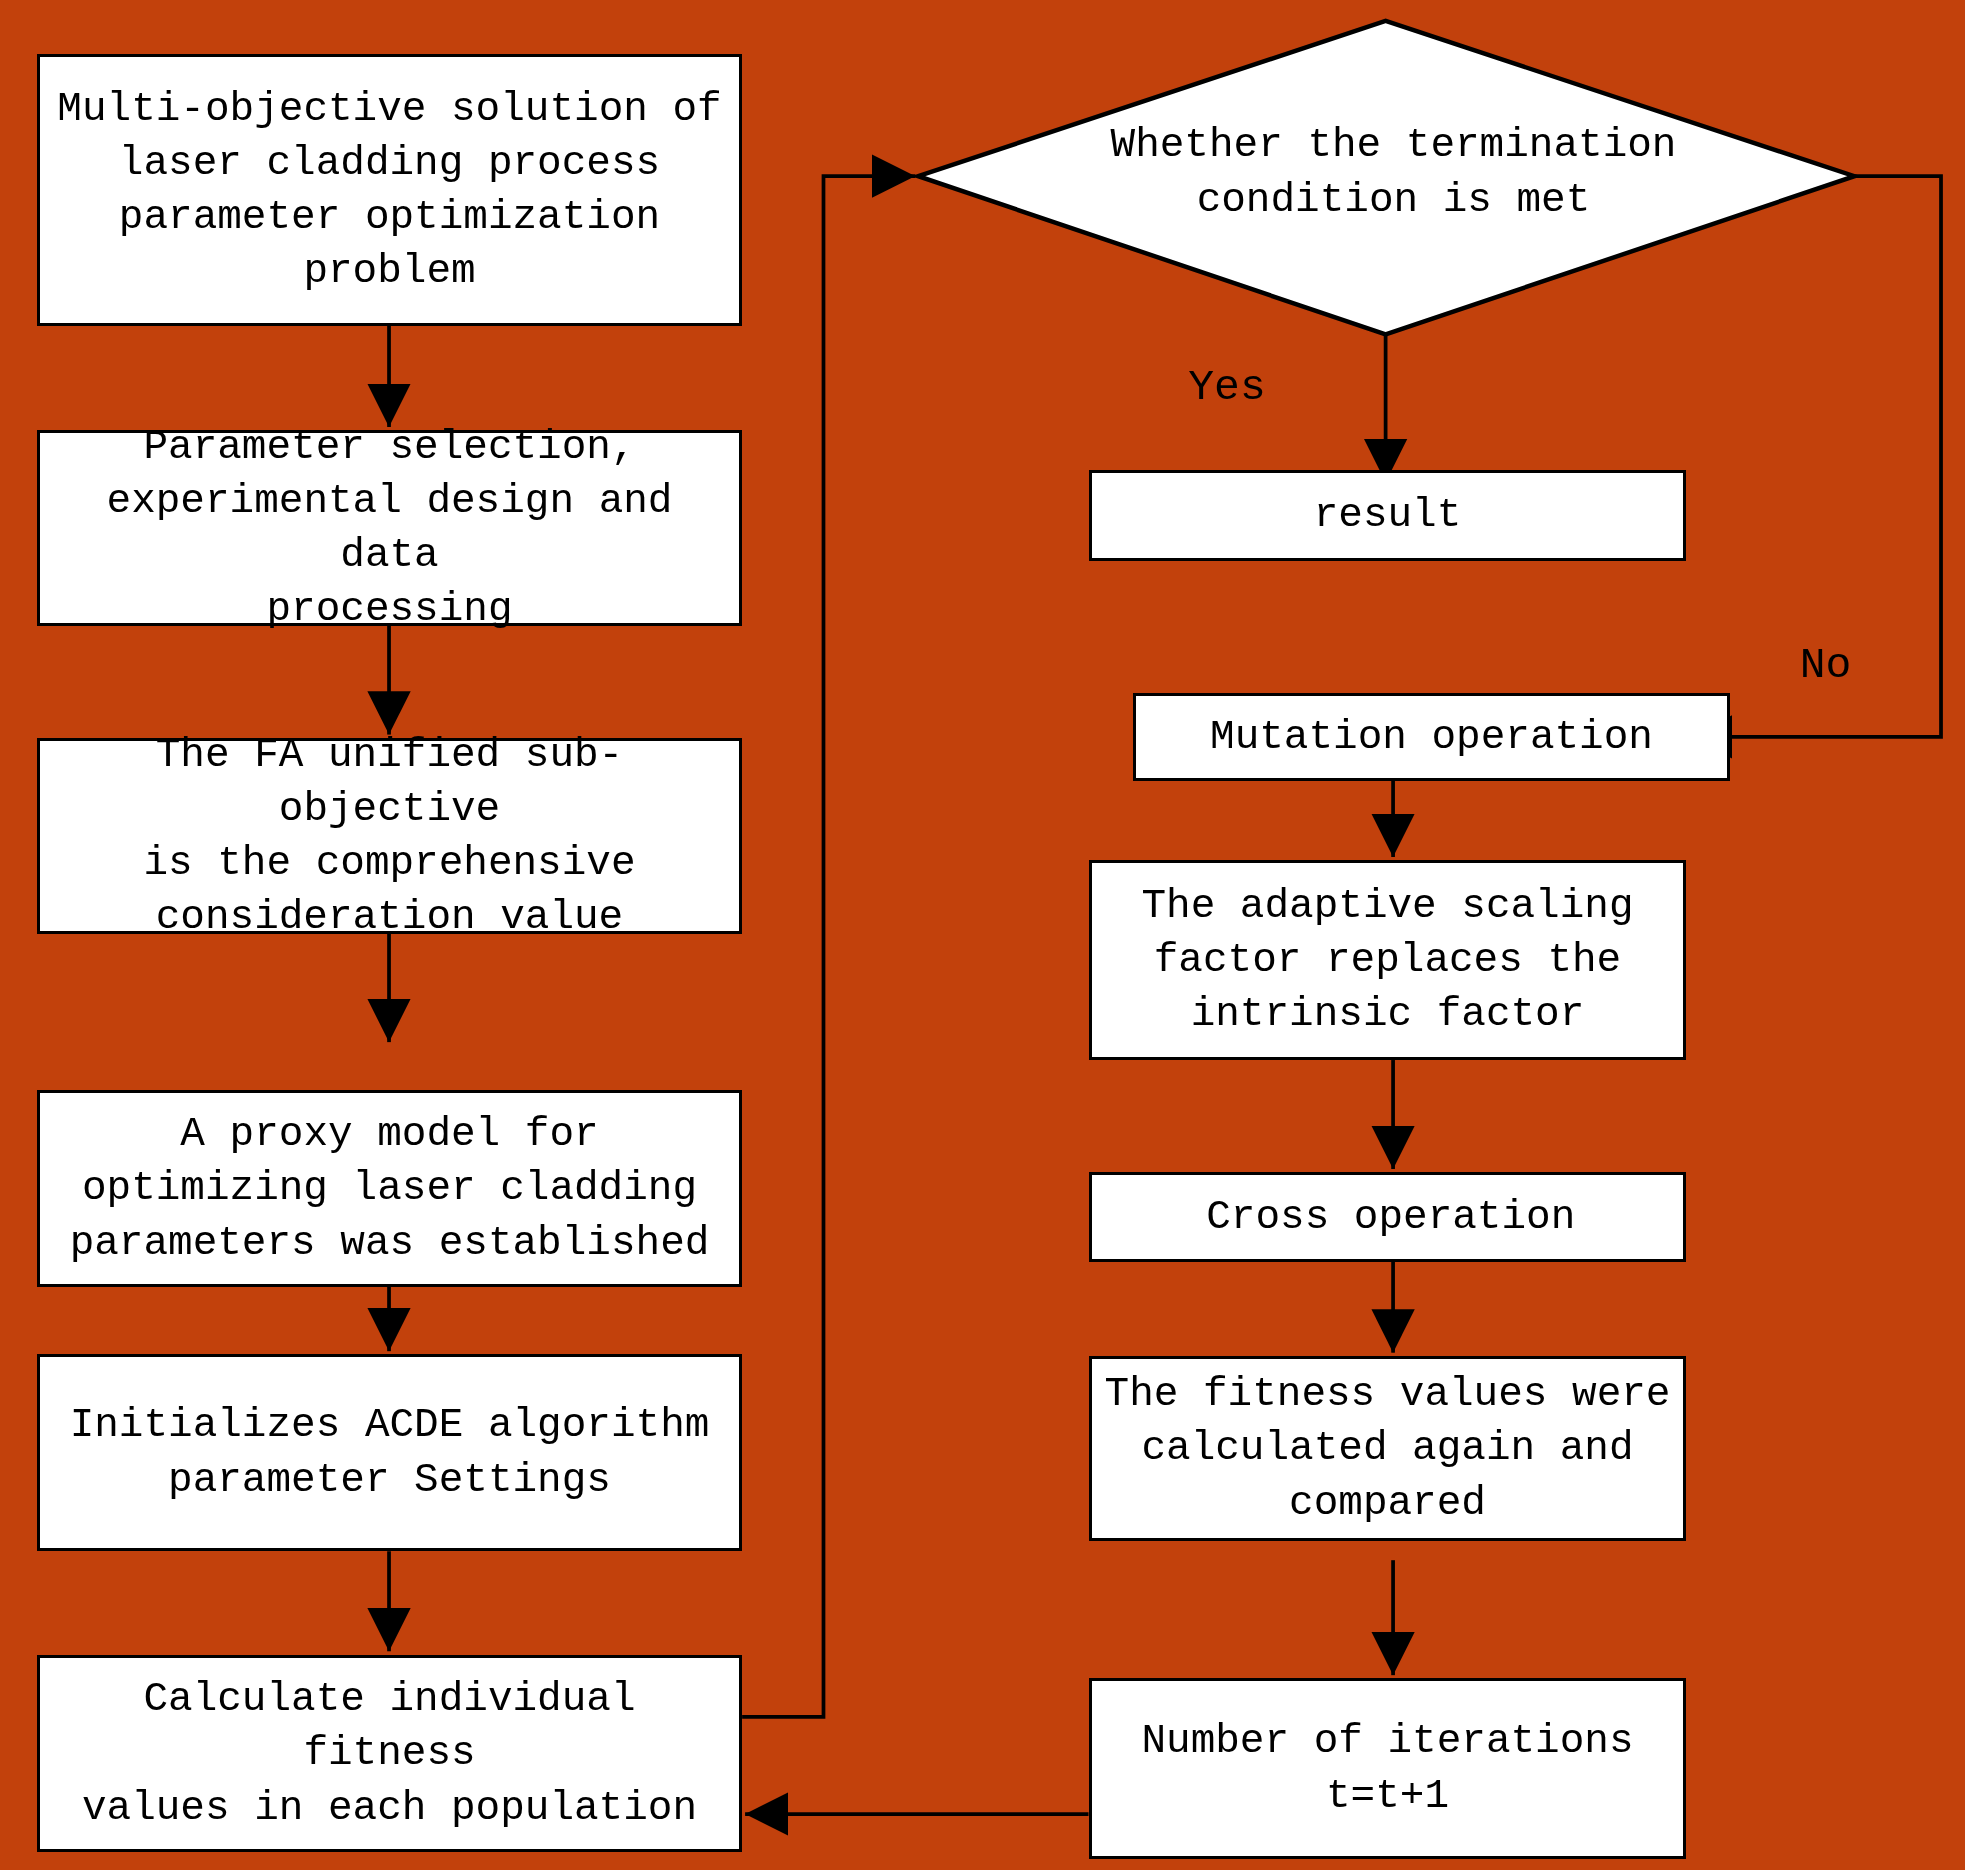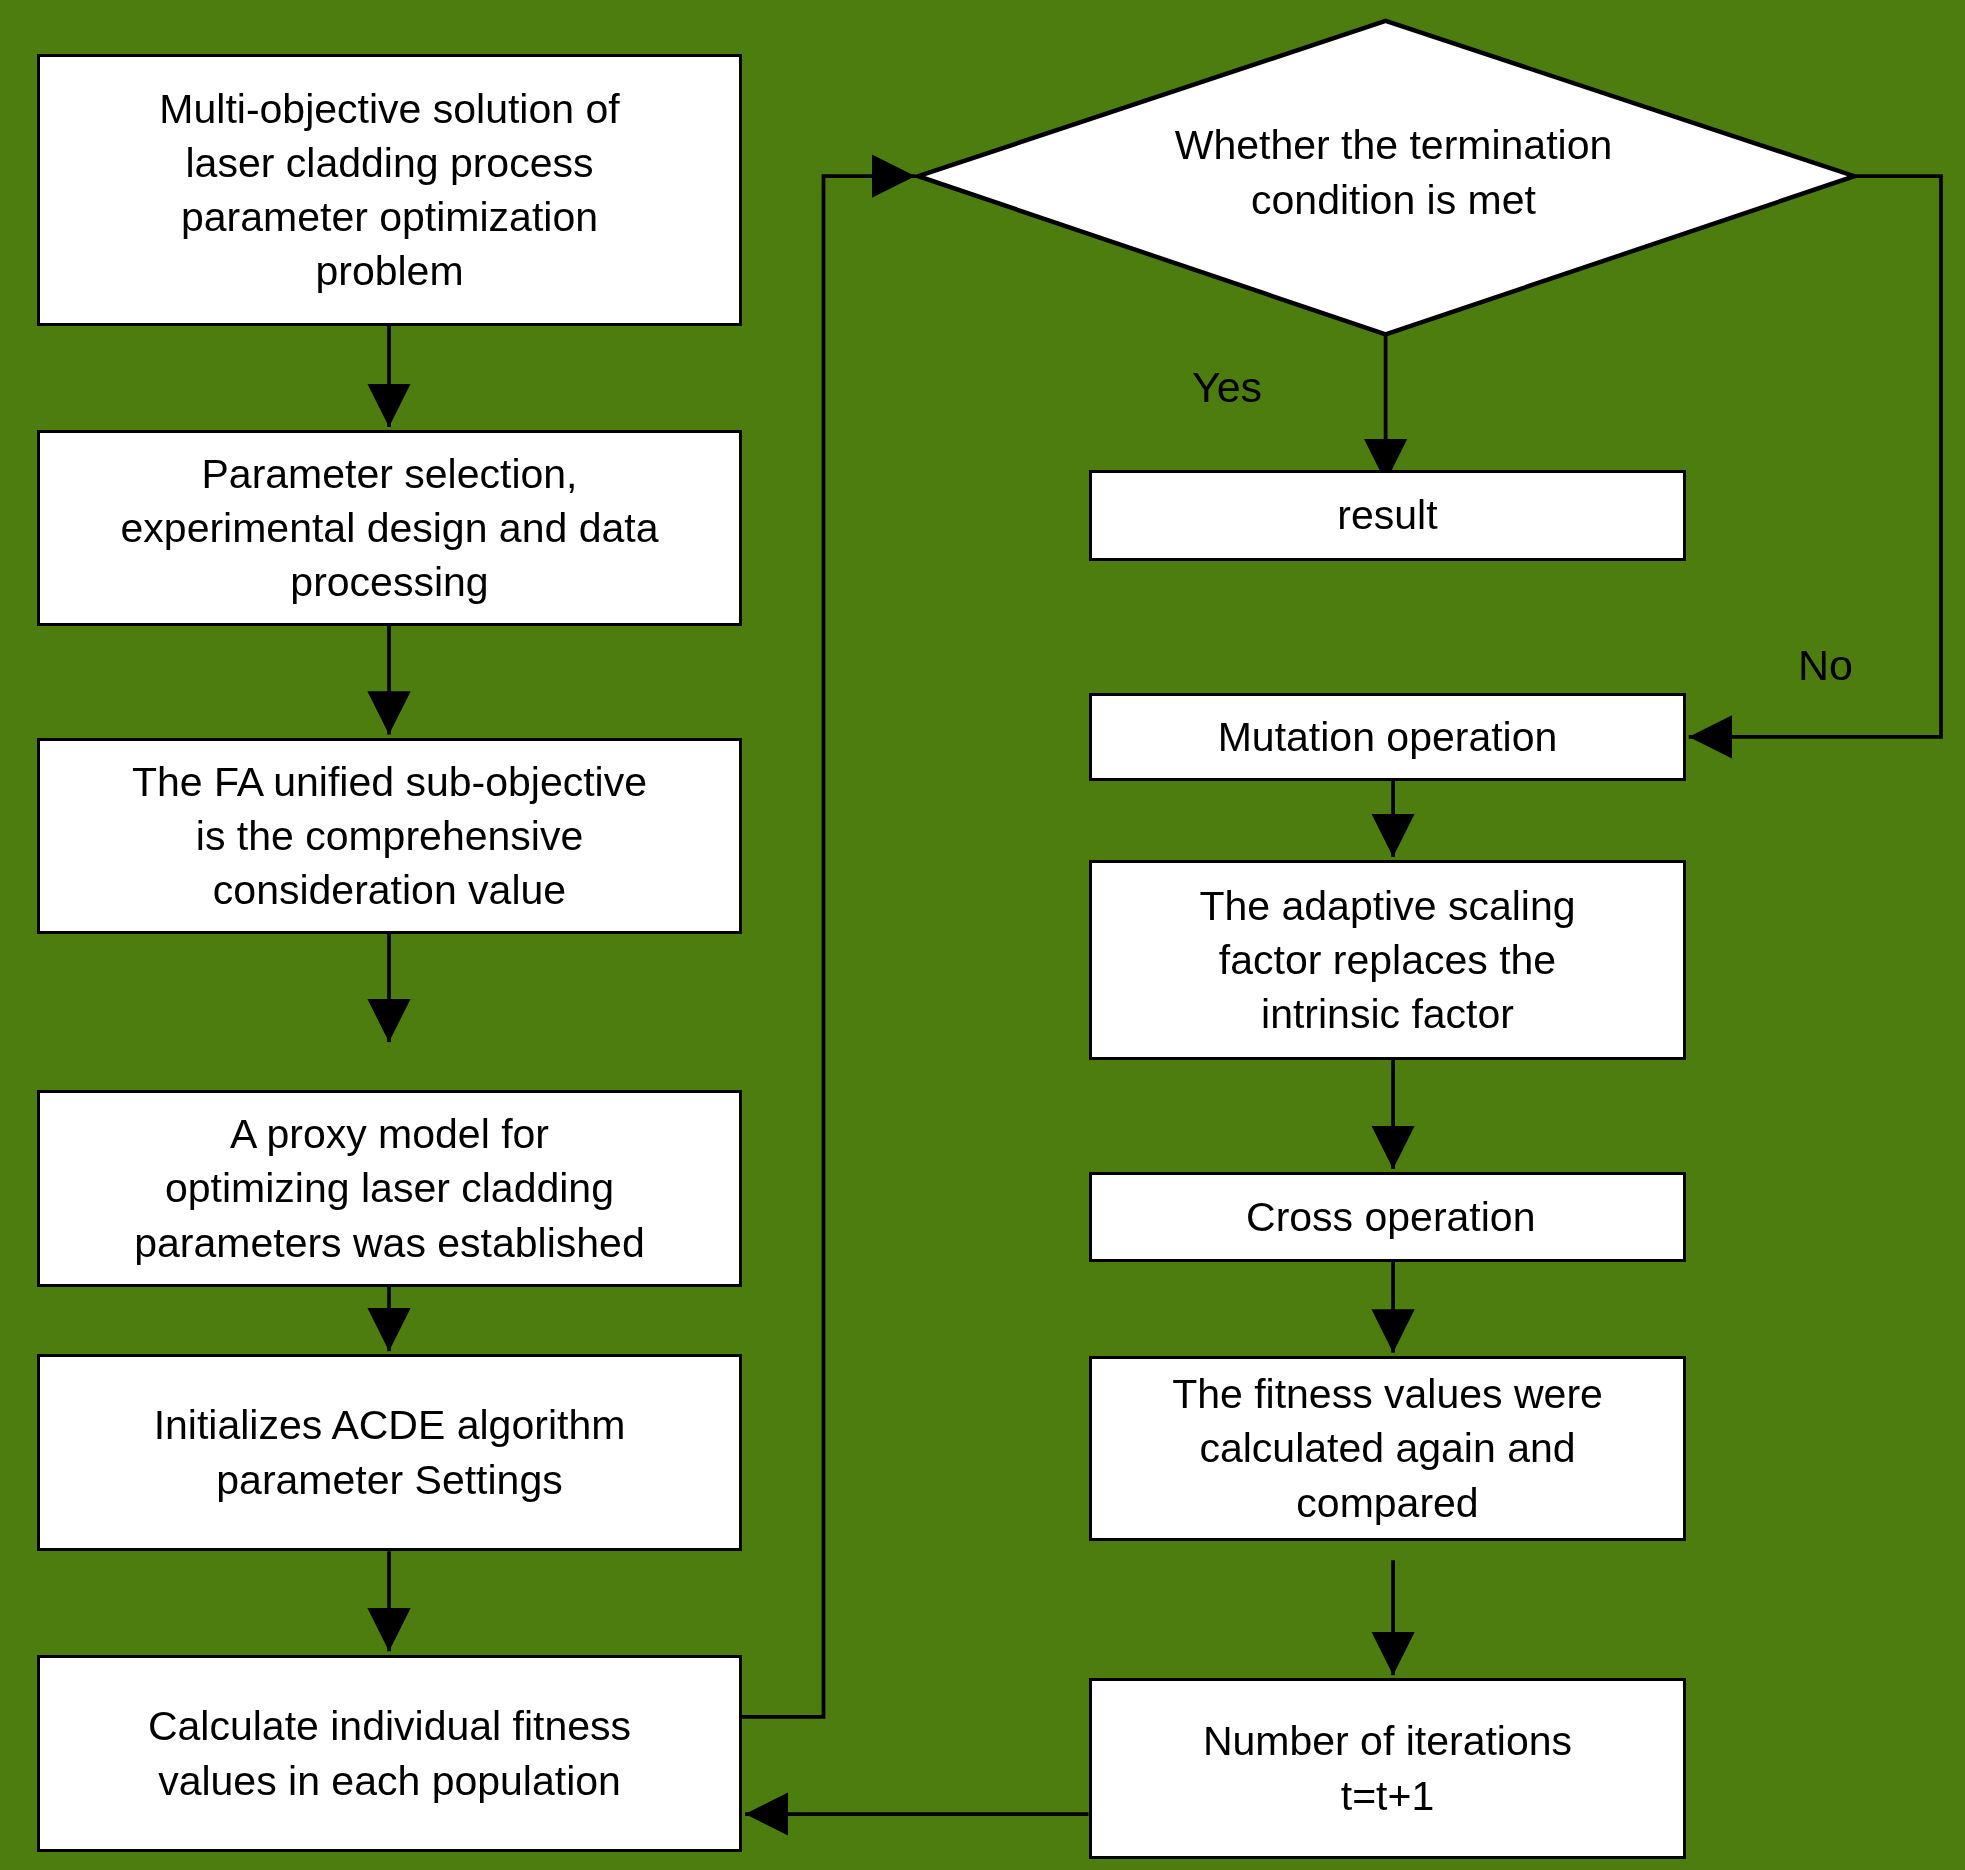--- a/index.html
+++ b/index.html
@@ -4,22 +4,22 @@
 <style>
   html, body {
     margin: 0;
     padding: 0;
     background: #ffffff;
   }
   #canvas {
     position: relative;
     width: 1965px;
     height: 1870px;
-    background: #4d7c0f;
-    font-family: Liberation Sans, sans-serif;
+    background: #c2410c;
+    font-family: Liberation Mono, monospace;
     color: #000000;
   }
   #connector-layer {
     position: absolute;
     left: 0;
     top: 0;
     width: 1965px;
     height: 1870px;
   }
   #connector-layer .wire {
@@ -138,21 +138,21 @@
 
   <div class="floating-label" id="decision-label">Whether the termination
 condition is met</div>
 
   <div class="floating-label" id="yes-label">Yes</div>
 
   <div class="floating-label" id="no-label">No</div>
 
   <div class="box right-col" style="top:470px;  height:91px;">result</div>
 
-  <div class="box right-col" style="top:693px;  height:88px;">Mutation operation</div>
+  <div class="box right-col" style="top:693px;  height:88px;margin-left:44px;">Mutation operation</div>
 
   <div class="box right-col" style="top:860px; height:200px;">The adaptive scaling
 factor replaces the
 intrinsic factor</div>
 
   <div class="box right-col" style="top:1172px; height:90px;padding-left:17px;">Cross operation</div>
 
   <div class="box right-col" style="top:1356px; height:185px;">The fitness values were
 calculated again and
 compared</div>

